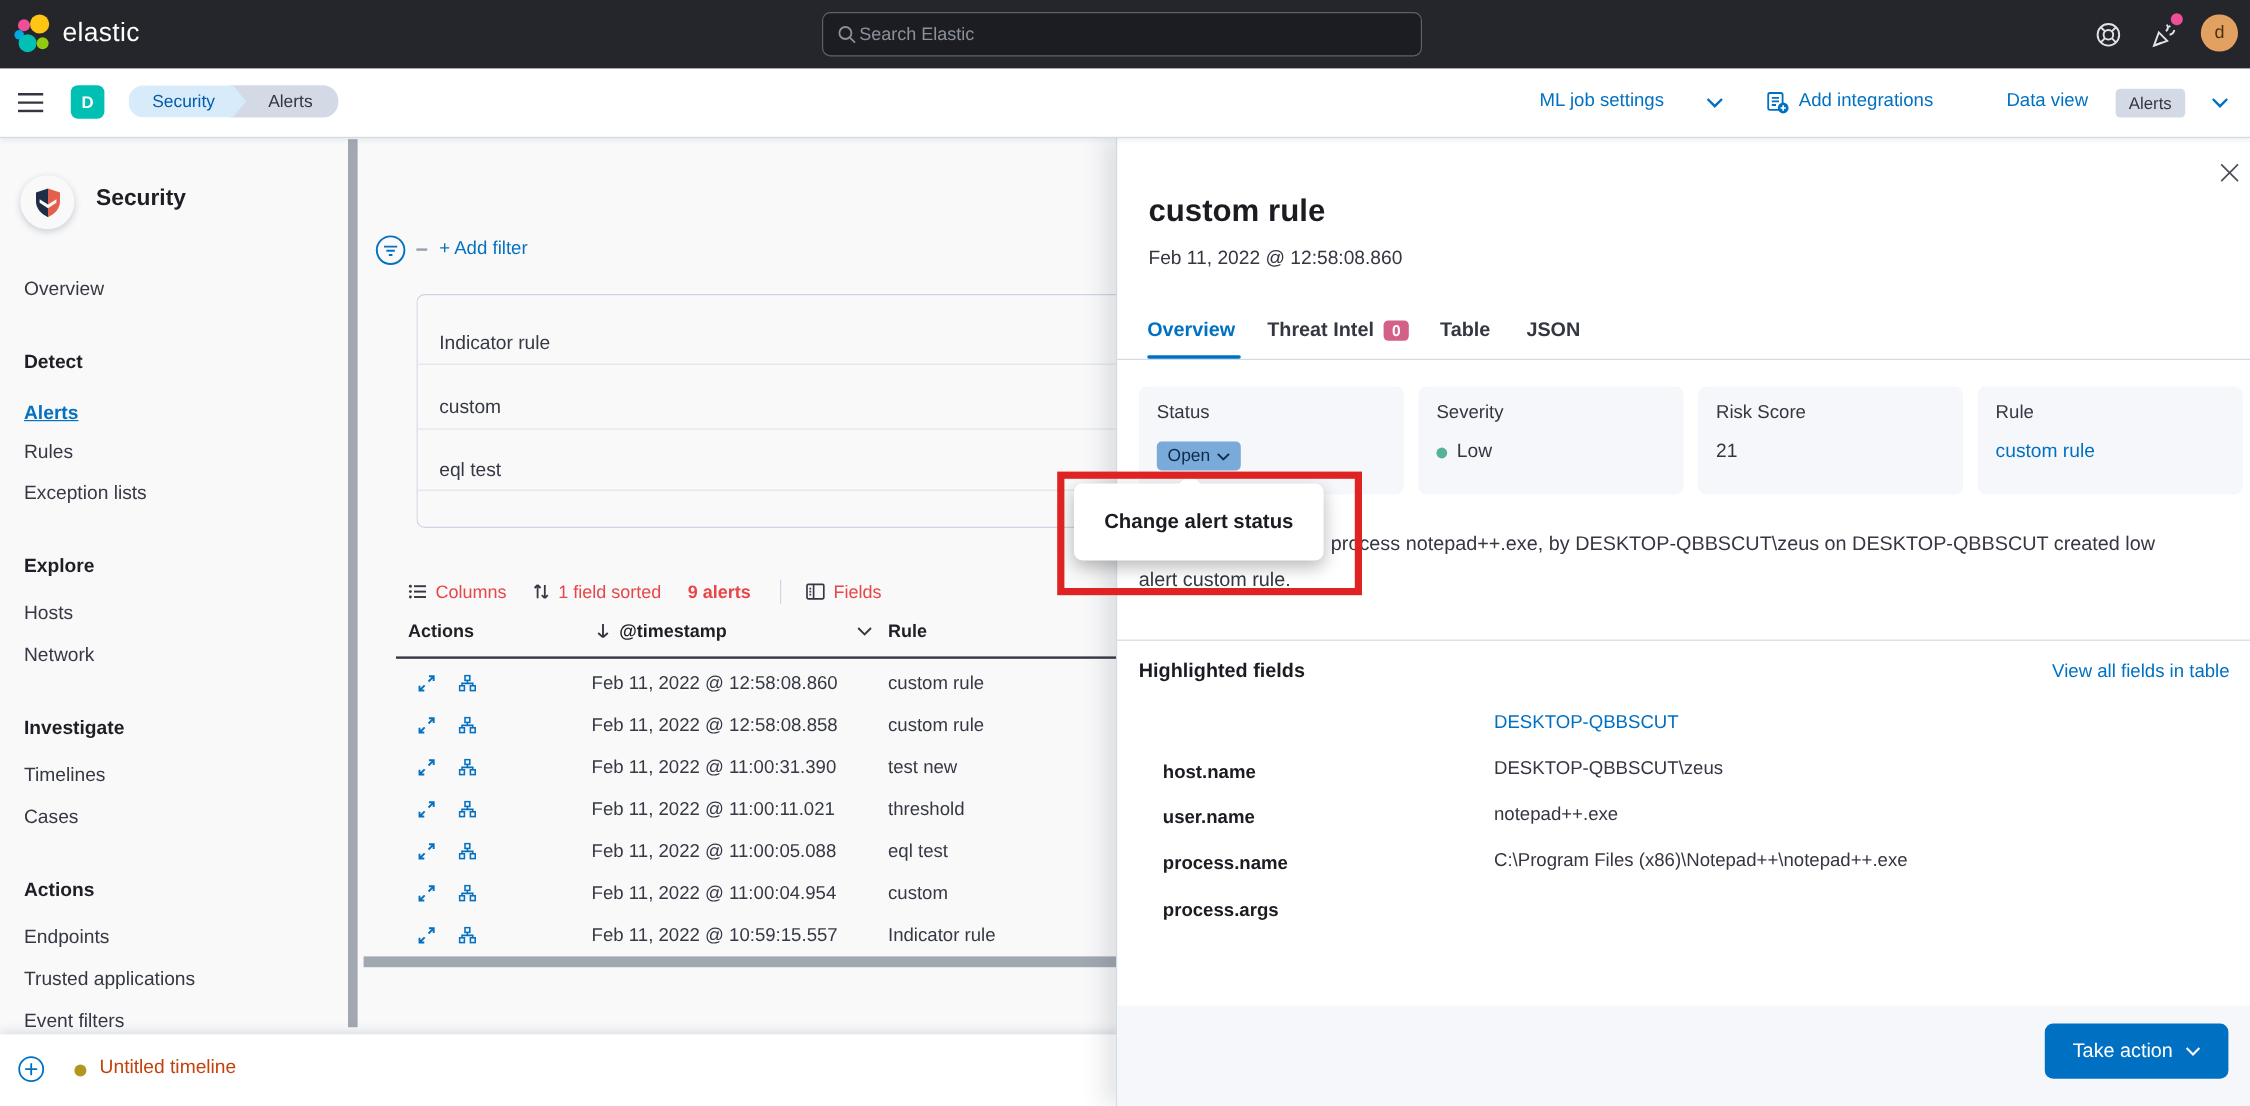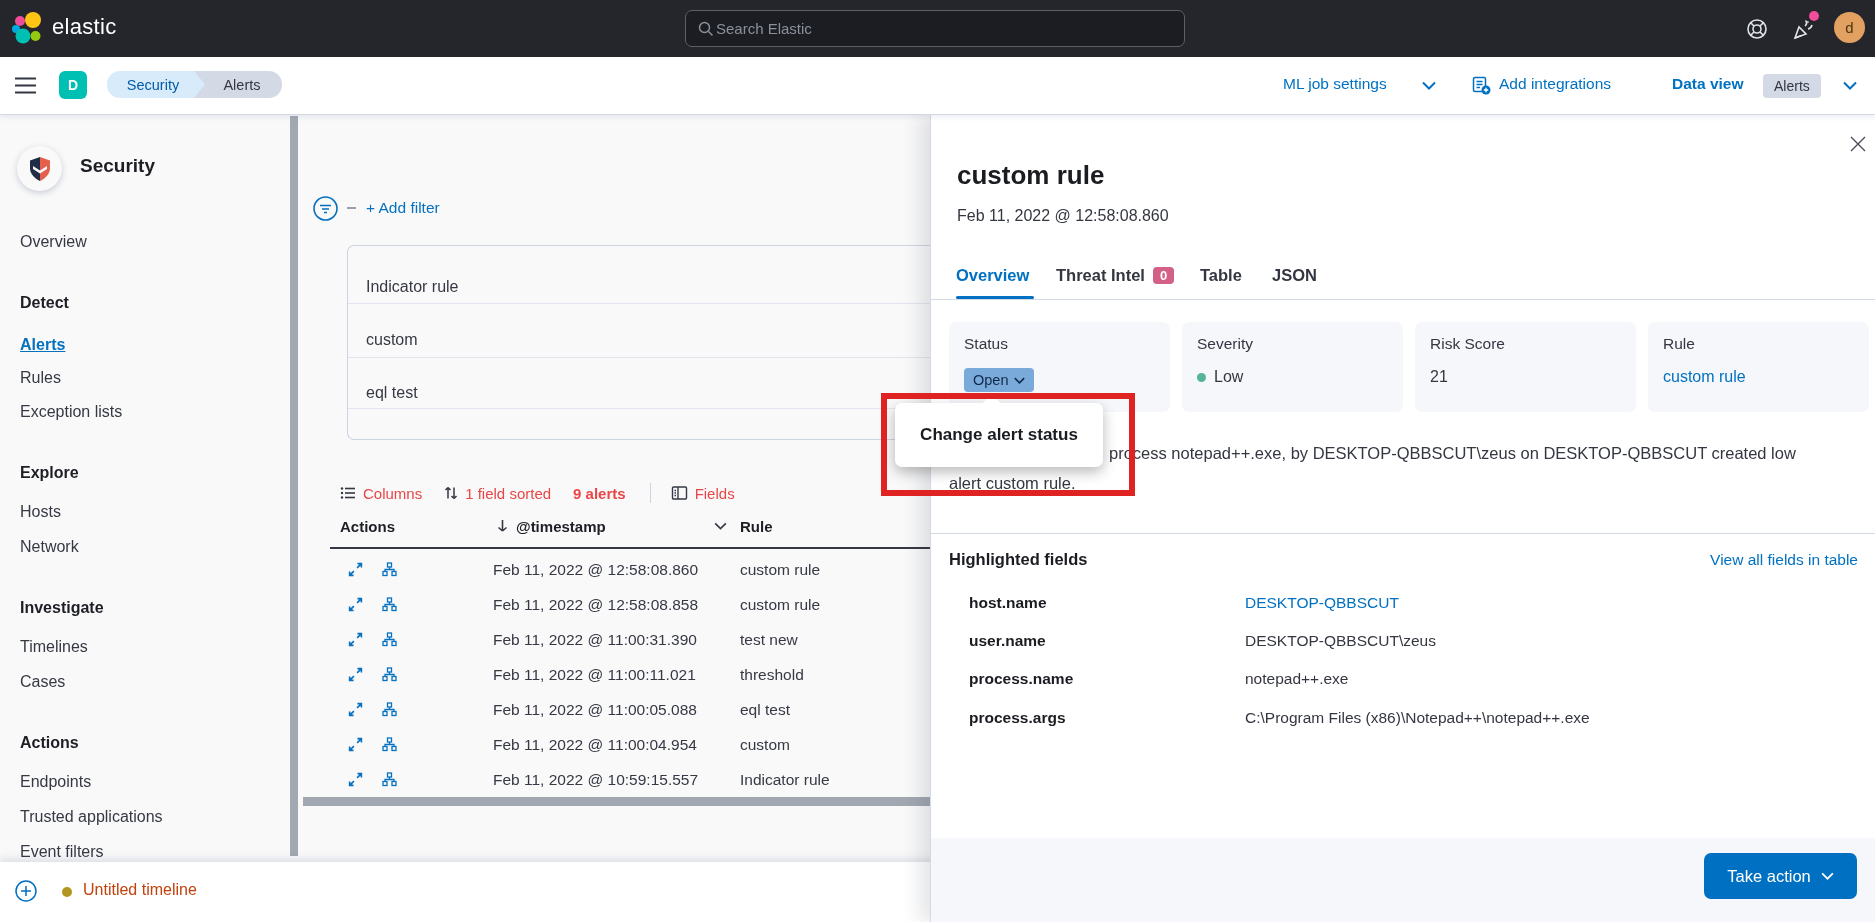--- a/index.html
+++ b/index.html
@@ -86,21 +86,21 @@
   .card .clabel{position:absolute;left:15px;top:13px;font-size:15.5px;color:#343741;}
   .card .cvalue{position:absolute;left:15px;top:46px;font-size:16px;color:#343741;display:flex;align-items:center;gap:8px;}
   #open-badge{background:#79aad9;color:#10294a;font-size:14.5px;font-weight:500;border-radius:4px;
     padding:4px 9px;display:flex;align-items:center;gap:6px;cursor:pointer;}
   .sev-dot{width:9px;height:9px;border-radius:50%;background:#54b399;}
   .rule-link{color:#0071c2;}
   .desc{position:absolute;font-size:16.5px;color:#343741;}
   #fly-divider{position:absolute;left:0;top:419px;width:945px;height:1px;background:#d3dae6;}
   #hf-heading{position:absolute;left:18px;top:436px;font-size:16.5px;font-weight:bold;color:#1a1c21;}
   #hf-viewall{position:absolute;right:17px;top:437px;font-size:15.5px;color:#0071c2;}
-  .hf-label{position:absolute;left:38px;font-size:15.5px;font-weight:bold;color:#1a1c21;}
+  .hf-label{position:absolute;left:38px;font-size:15.5px;font-weight:bold;color:#1a1c21;margin-top:41px;}
   .hf-value{position:absolute;left:314px;font-size:15.5px;color:#343741;}
   .hf-link{color:#0071c2;}
   #fly-footer{position:absolute;left:0;top:724px;width:945px;height:84px;background:#f5f7fa;}
   #take-action{position:absolute;left:773px;top:739px;width:153px;height:46px;background:#0071c2;border:none;
     border-radius:7px;color:#fff;font-size:16.5px;font-weight:500;display:flex;align-items:center;
     justify-content:center;gap:10px;cursor:pointer;font-family:inherit;}
   
   #tooltip{position:absolute;left:895px;top:403px;width:208px;height:64px;background:#fff;border-radius:7px;
     box-shadow:0 5px 14px rgba(0,0,0,.28);z-index:6;display:flex;align-items:center;justify-content:center;}
   #tooltip .tip-arrow{position:absolute;left:90px;top:-6px;width:13px;height:13px;background:#fff;transform:rotate(45deg);}
@@ -170,21 +170,21 @@
     </span>
     <span class="abs" style="left:1472px;top:19px">
       <svg width="19" height="19" viewBox="0 0 19 19" fill="none" stroke="#0071c2" stroke-width="1.5">
         <rect x="1.5" y="1.5" width="12" height="14" rx="1.5"></rect>
         <path d="M4.5 5.5 H10.5 M4.5 8.5 H10.5 M4.5 11.5 H8"></path>
         <circle cx="14" cy="14" r="4.5" fill="#0071c2" stroke="none"></circle>
         <path d="M14 11.8 V16.2 M11.8 14 H16.2" stroke="#fff" stroke-width="1.4"></path>
       </svg>
     </span>
     <span class="abs navlink" style="left:1499px;top:18px;font-weight:500">Add integrations</span>
-    <span class="abs navlink" style="left:1672px;top:18px;font-weight:700">Data view</span>
+    <span class="abs navlink" style="left:1672px;top:18px;font-weight:400">Data view</span>
     <div id="dv-badge">Alerts</div>
     <span class="abs" style="left:1843px;top:24px">
       <svg width="14" height="9" viewBox="0 0 14 9" fill="none" stroke="#0071c2" stroke-width="2">
           <path d="M1 1.5 L7 7.5 L13 1.5"></path>
         </svg>
     </span>
   </nav>
 
   <aside id="sidebar">
     <div id="app-icon">

